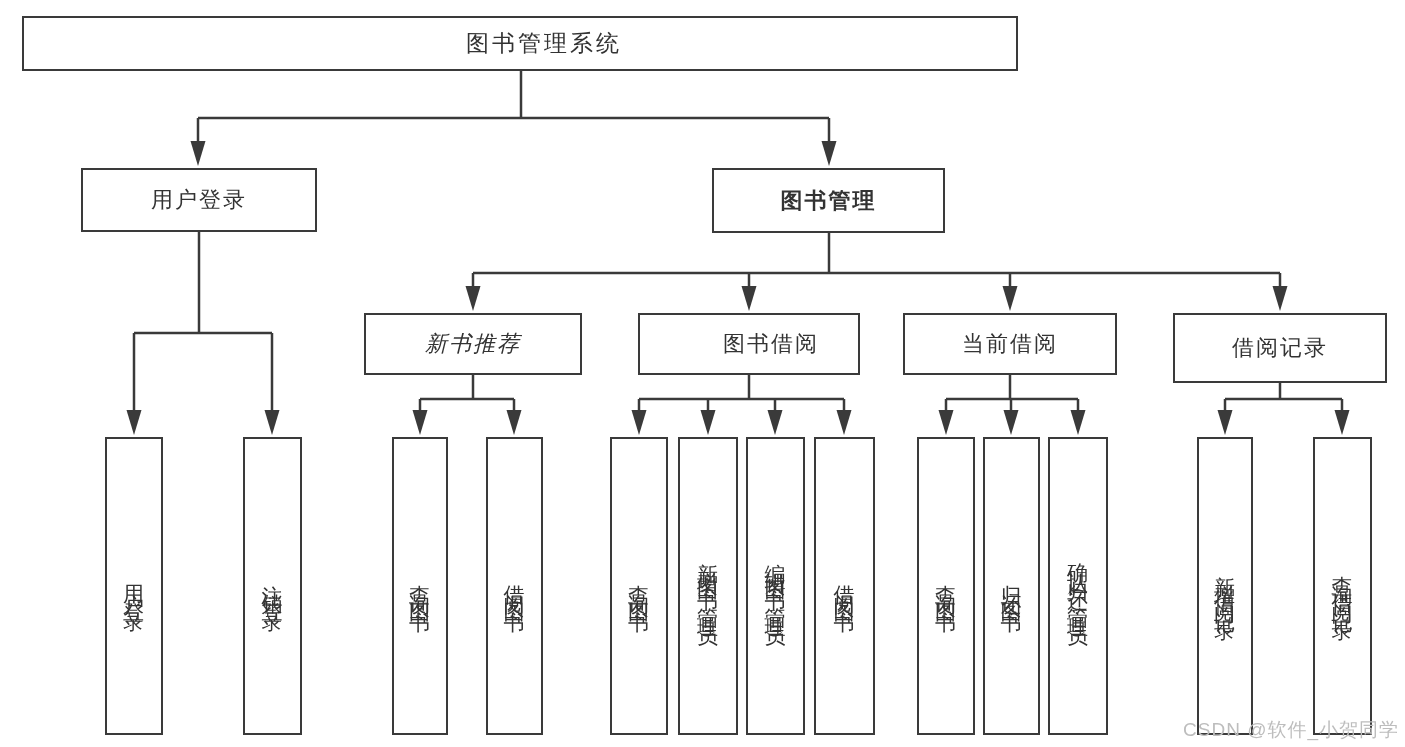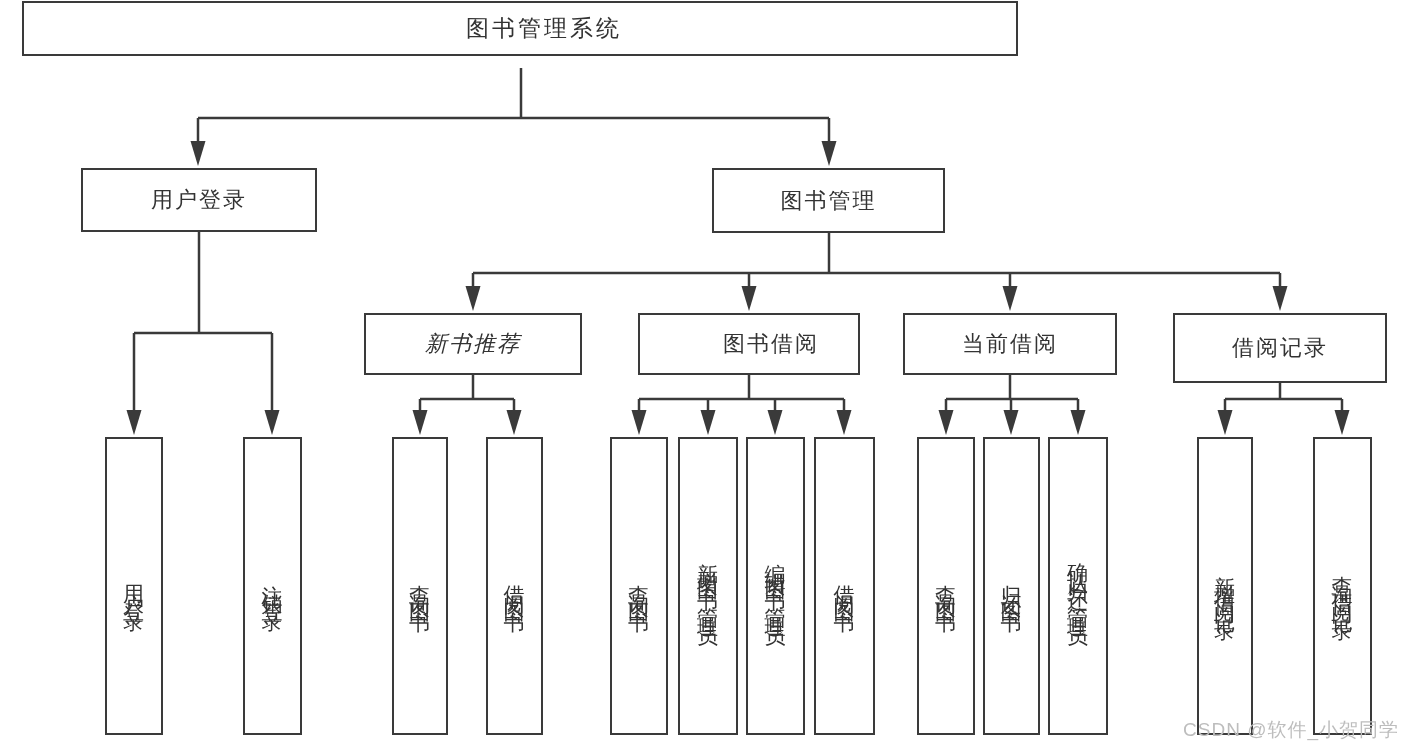--- a/index.html
+++ b/index.html
@@ -114,28 +114,28 @@
     <polygon points="1070.5,410 1085.5,410 1078,435"></polygon>
 
     <path d="M1280,375 V399"></path>
     <path d="M1225,399 H1342"></path>
     <path d="M1225,399 V414"></path>
     <polygon points="1217.5,410 1232.5,410 1225,435"></polygon>
     <path d="M1342,399 V414"></path>
     <polygon points="1334.5,410 1349.5,410 1342,435"></polygon>
   </svg>
 
-  <div class="box root-box" style="left:22px; top:1px; width:996px; height:55px;padding-left:48px;">
+  <div class="box root-box" style="left:22px; top:16px; width:996px; height:55px;padding-left:48px;">
     <span>图书管理系统</span>
   </div>
 
   <div class="box h-box" style="left:81px; top:168px; width:236px; height:64px;">
     <span>用户登录</span>
   </div>
-  <div class="box h-box" style="left:712px; top:168px; width:233px; height:65px;">
+  <div class="box h-box" style="left:712px; top:168px; width:233px; height:65px;font-weight:bold;">
     <span>图书管理</span>
   </div>
 
   <div class="box h-box" style="left:364px; top:313px; width:218px; height:62px;font-style:italic;">
     <span>新书推荐</span>
   </div>
   <div class="box h-box" style="left:638px; top:313px; width:222px; height:62px;padding-left:44px;">
     <span>图书借阅</span>
   </div>
   <div class="box h-box" style="left:903px; top:313px; width:214px; height:62px;text-align:right;">

